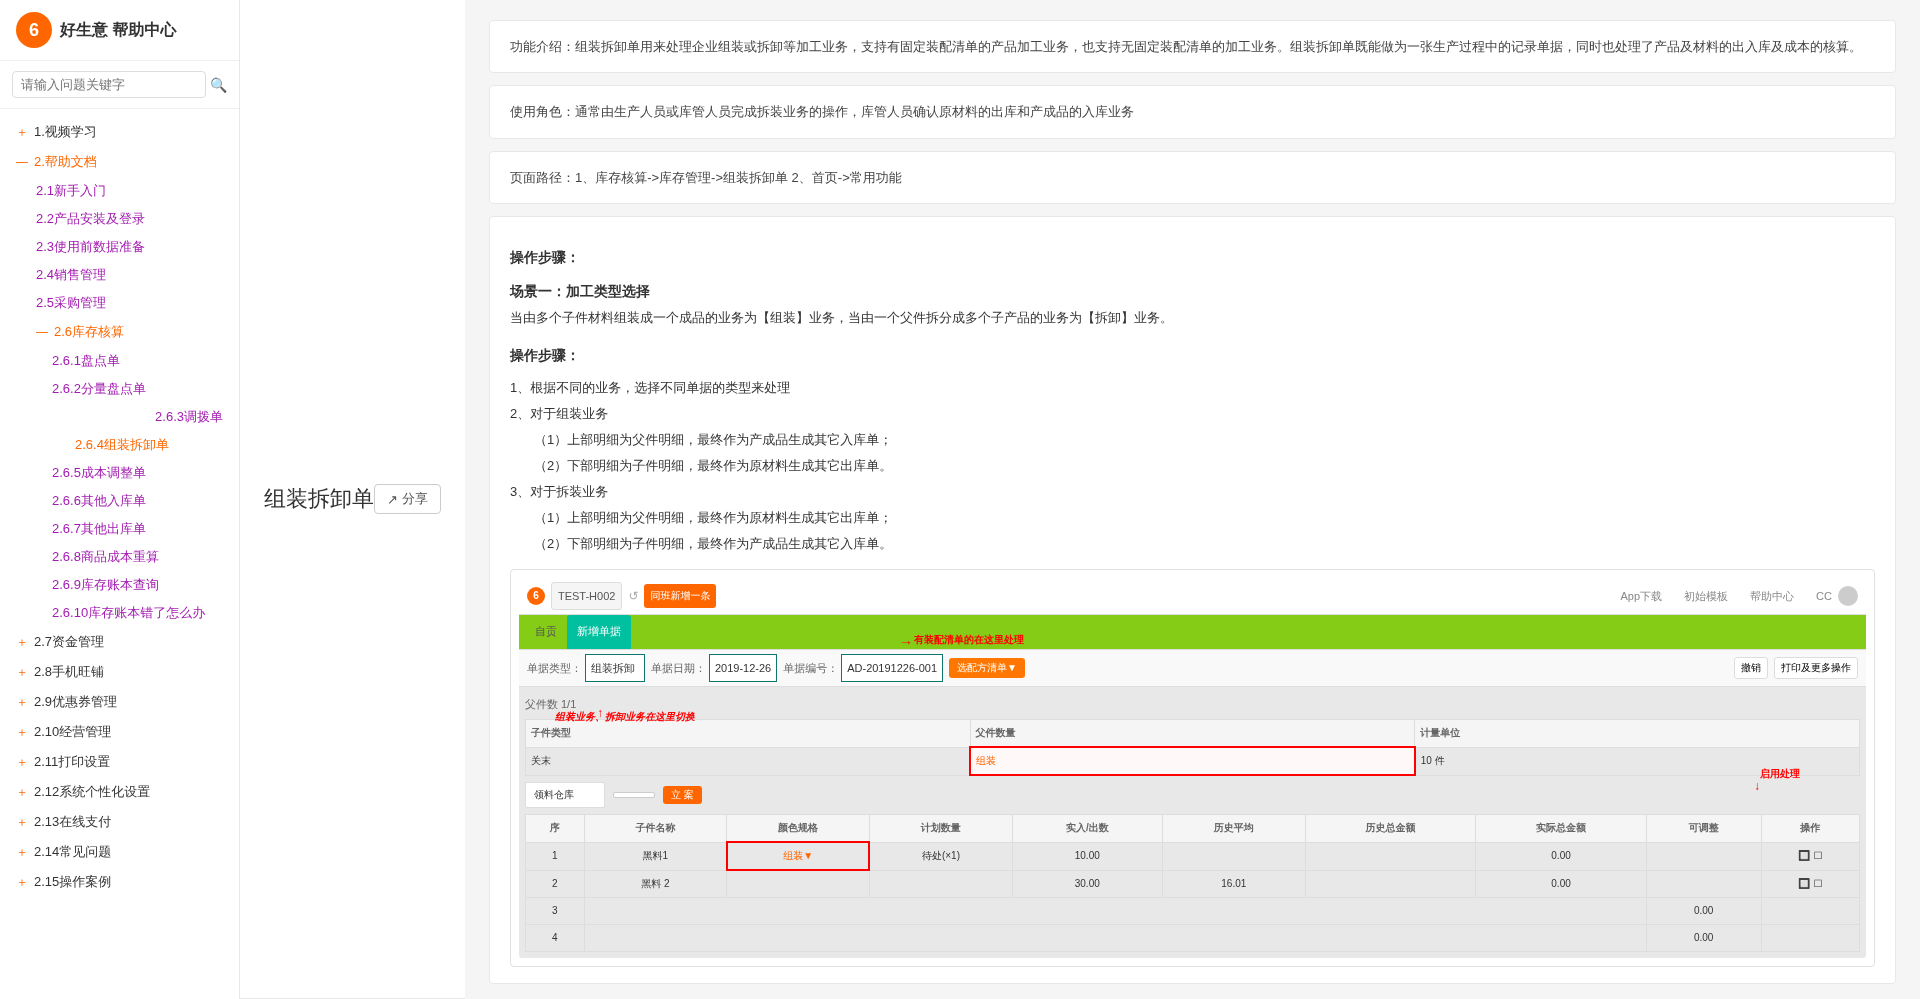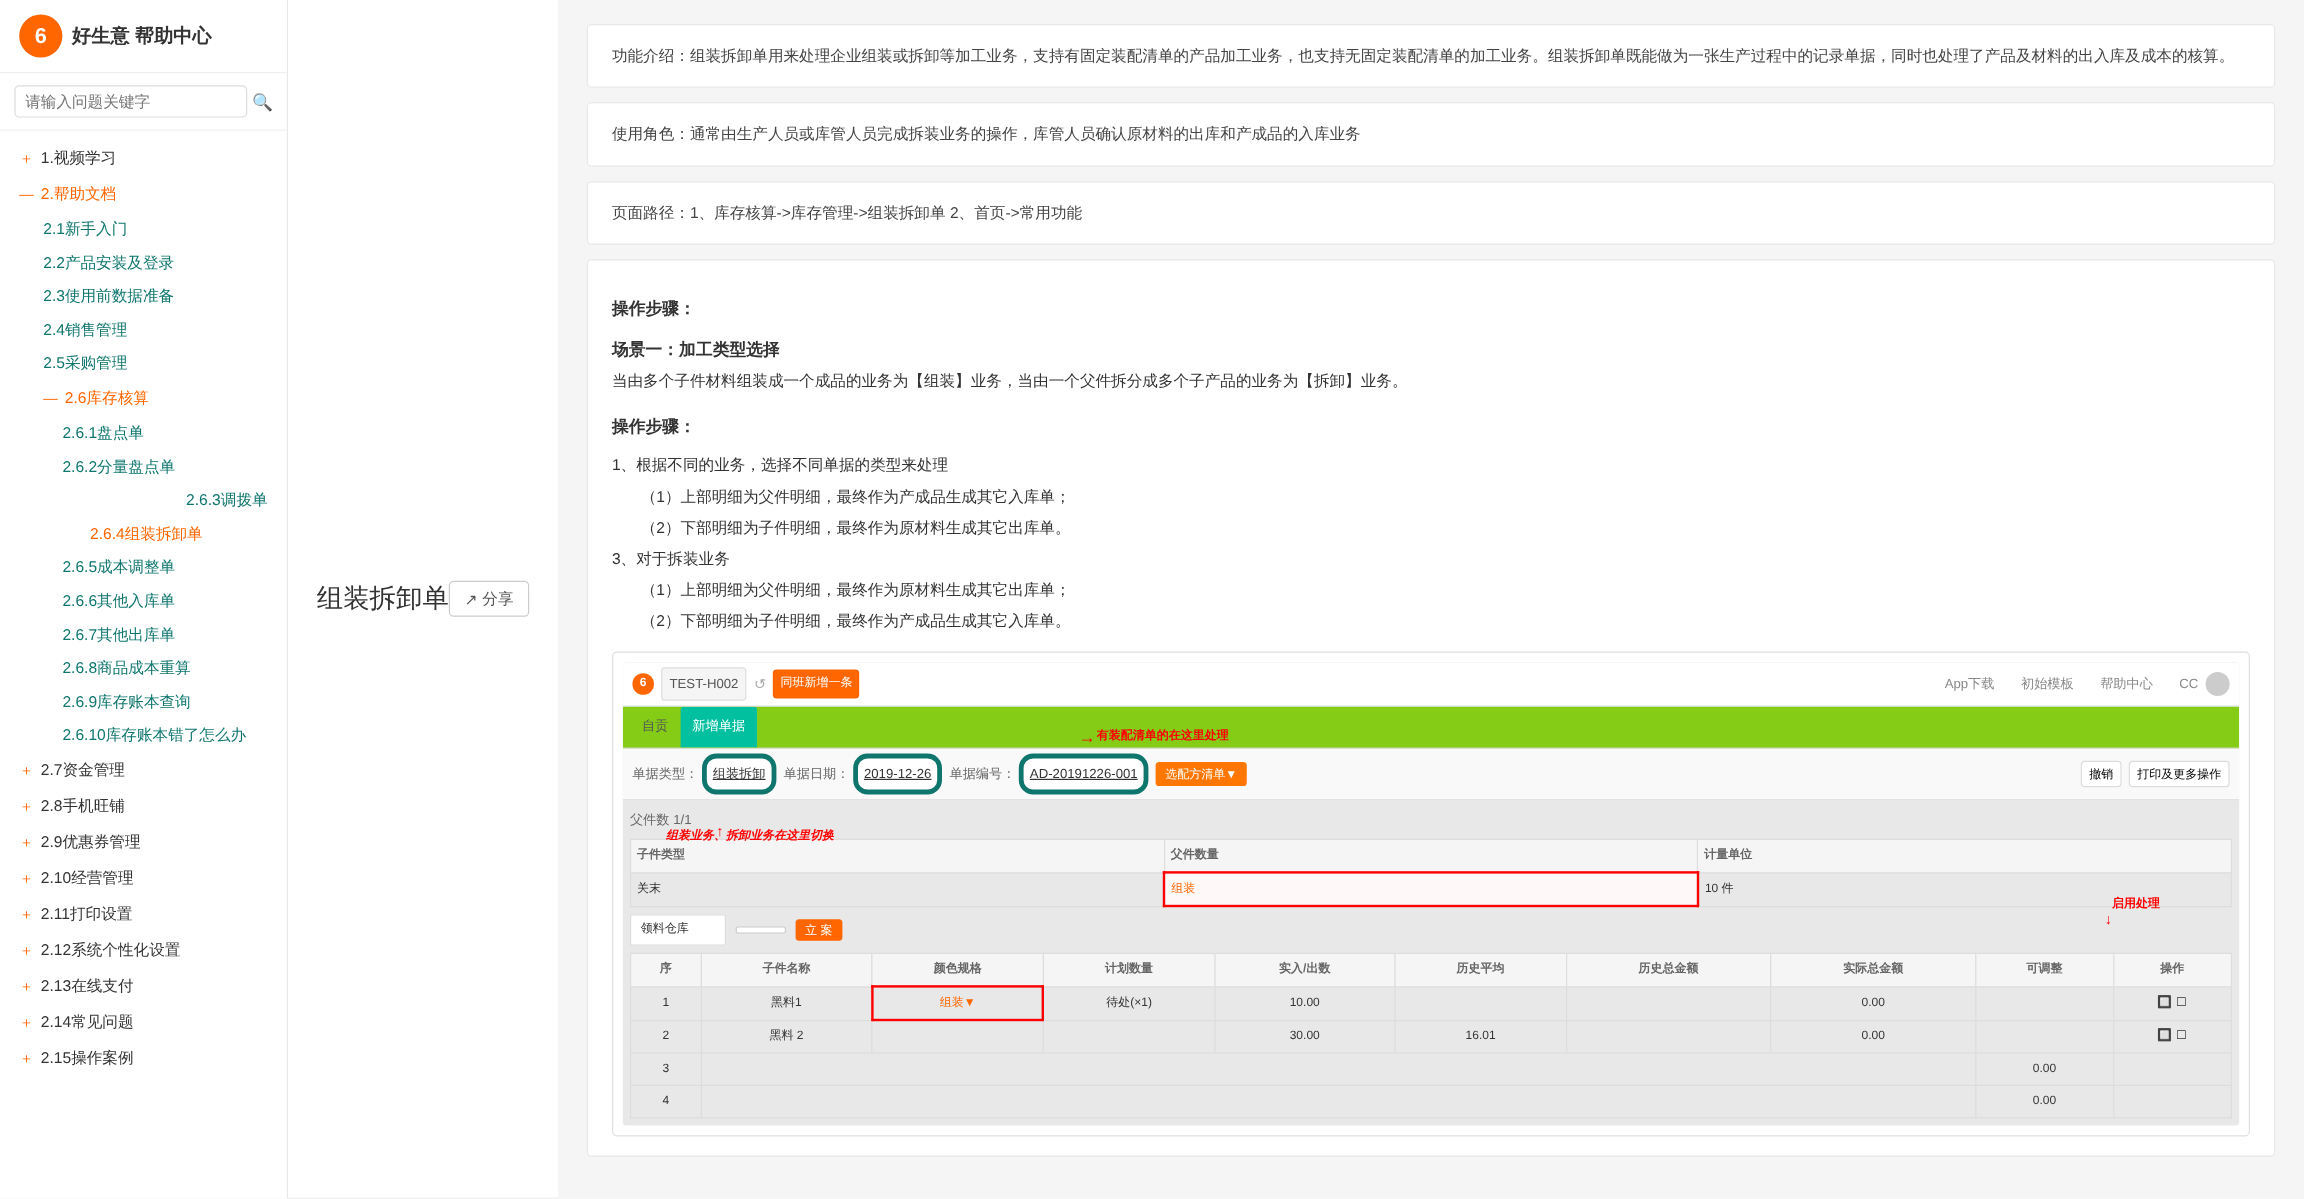--- a/index.html
+++ b/index.html
@@ -52,21 +52,21 @@
       color: #333;
       cursor: pointer;
       display: flex; align-items: center;
     }
     .nav-section .plus { color: #f60; margin-right: 6px; font-size: 12px; }
     .nav-section .minus { color: #f60; margin-right: 6px; font-size: 12px; }
     .nav-section.active { color: #f60; }
     .nav-sub-item {
       padding: 5px 16px 5px 36px;
       font-size: 13px;
-      color: #0f766e;
+      color: #a21caf;
       cursor: pointer;
     }
     .nav-sub-item.active { color: #f60; }
 
     
     #main {
       flex: 1;
       display: flex;
       flex-direction: row;
       height: 100vh;
@@ -149,21 +149,21 @@
     .app-nav span { cursor: pointer; }
     .app-avatar { width: 20px; height: 20px; background: #ccc; border-radius: 50%; }
 
     .app-tabs { background: #84cc16; display: flex; border-bottom: 1px solid #ddd; padding: 0 6px; text-align: right; }
     .app-tab { padding: 5px 10px; font-size: 11px; color: #555; cursor: pointer; border-bottom: 2px solid transparent; }
     .app-tab.active-tab { color: #fff; background: #00c0a0; border-radius: 3px 3px 0 0; }
 
     .app-toolbar { background: #f9f9f9; border-bottom: 1px solid #ddd; padding: 4px 8px; display: flex; align-items: center; gap: 6px; font-size: 11px; }
     .app-field { display: flex; align-items: center; gap: 3px; }
     .app-field label { color: #666; white-space: nowrap; font-size: 11px; }
-    .app-field .val { background: #fff; border: 4px solid #0f766e; border-radius: 12px; padding: 2px 5px; font-size: 11px; min-width: 60px; text-decoration: underline; }
+    .app-field .val { background: #fff; border: 1px solid #0f766e; border-radius: 0; padding: 2px 5px; font-size: 11px; min-width: 60px; }
     .app-type-btn { background: #ff7700; color: #fff; border: none; border-radius: 3px; padding: 3px 8px; font-size: 10px; cursor: pointer; }
     .app-action-btn { background: #fff; border: 1px solid #ddd; border-radius: 3px; padding: 3px 6px; font-size: 10px; cursor: pointer; }
 
     .app-content { padding: 6px; }
     .app-upper-table { width: 100%; border-collapse: collapse; font-size: 10px; margin-bottom: 6px; }
     .app-upper-table th { background: #f5f5f5; border: 1px solid #ddd; padding: 3px 5px; color: #666; text-align: left; }
     .app-upper-table td { border: 1px solid #ddd; padding: 3px 5px; font-size: 10px; }
     .app-lower-table { width: 100%; border-collapse: collapse; font-size: 10px; }
     .app-lower-table th { background: #f5f5f5; border: 1px solid #ddd; padding: 3px 5px; color: #666; text-align: center; }
     .app-lower-table td { border: 1px solid #ddd; padding: 3px 5px; text-align: center; }
@@ -282,20 +282,21 @@
     </div>
 
     <div class="content-section">
       <div class="step-title">操作步骤：</div>
 
       <div class="scenario-title">场景一：加工类型选择</div>
       <div>当由多个子件材料组装成一个成品的业务为【组装】业务，当由一个父件拆分成多个子产品的业务为【拆卸】业务。</div>
 
       <div class="step-title">操作步骤：</div>
       <div>1、根据不同的业务，选择不同单据的类型来处理</div>
+      <div>2、对于组装业务</div>
       <div class="indent">（1）上部明细为父件明细，最终作为产成品生成其它入库单；</div>
       <div class="indent">（2）下部明细为子件明细，最终作为原材料生成其它出库单。</div>
       <div>3、对于拆装业务</div>
       <div class="indent">（1）上部明细为父件明细，最终作为原材料生成其它出库单；</div>
       <div class="indent">（2）下部明细为子件明细，最终作为产成品生成其它入库单。</div>
 
       <div class="screenshot-wrapper">
         <div class="screenshot-inner" style="position:relative;">
 
           <div class="app-titlebar">

